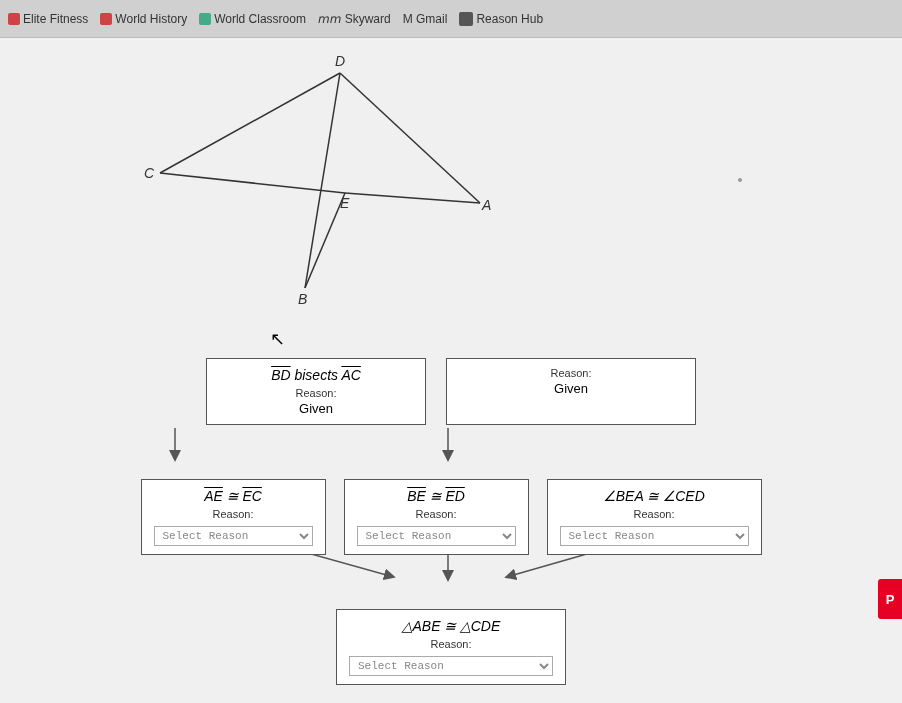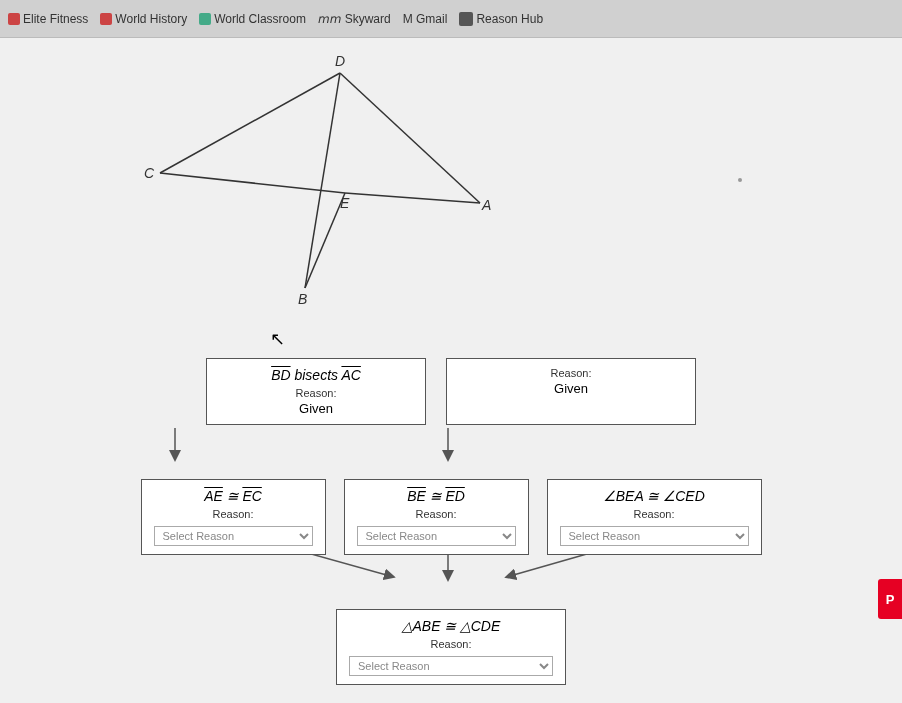--- a/index.html
+++ b/index.html
@@ -119,20 +119,21 @@
     }
 
     .proof-box select {
       font-size: 11px;
       width: 100%;
       padding: 2px 4px;
       border: 1px solid #aaa;
       background: white;
       color: #888;
       margin-top: 4px;
+      font-family: Liberation Mono, monospace;
     }
 
     
     .overline {
       text-decoration: overline;
     }
 
     
     .pinterest-btn {
       position: absolute;

